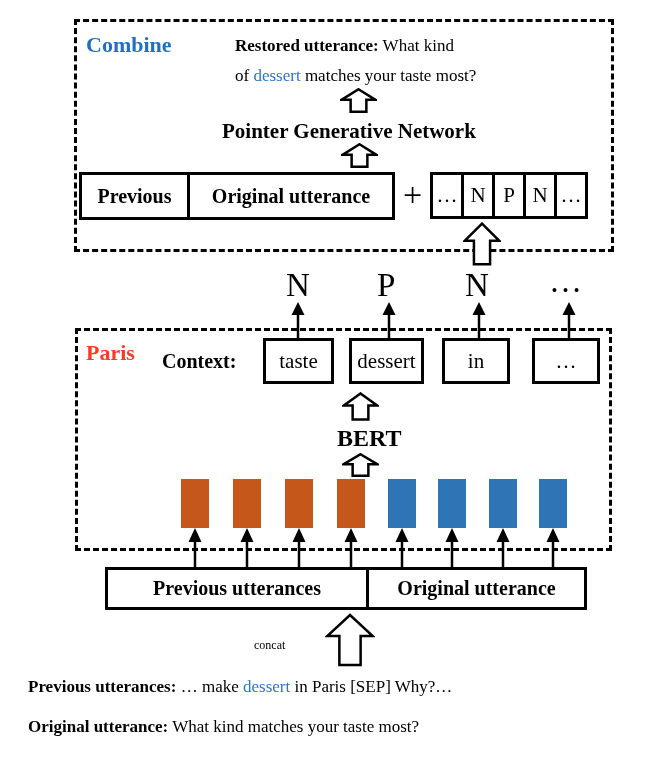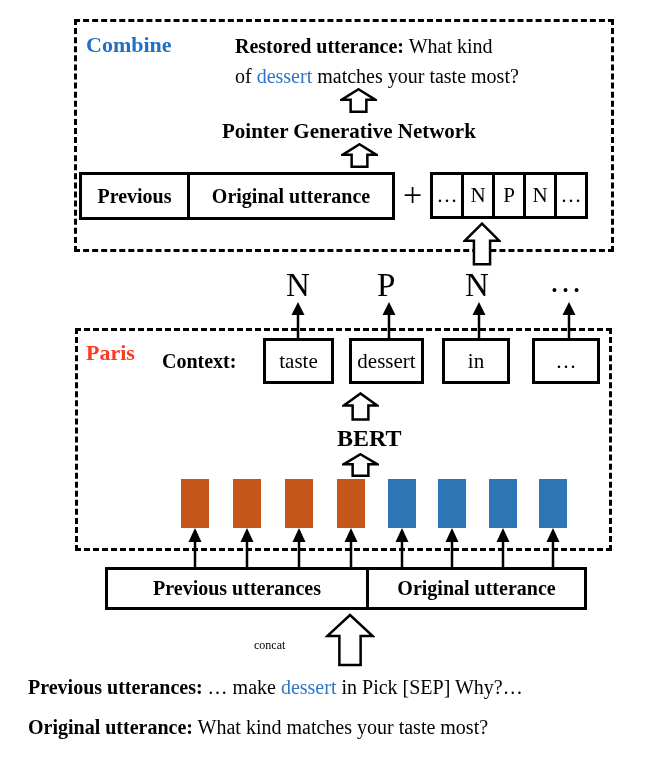--- a/index.html
+++ b/index.html
@@ -7,21 +7,21 @@
     position:relative;width:671px;height:757px;background:#fff;overflow:hidden;
     font-family:"Liberation Serif","DejaVu Serif",serif;color:#000;
   }
   .abs{position:absolute;}
   .dashedbox{border:3px dashed #000;box-sizing:border-box;}
   .seclabel{font-weight:bold;font-size:22px;}
   .combine-label{color:var(--combine-label,#2170C6);}
   .pick-label{color:var(--pick-label,#FB3A26);}
   .hl{color:var(--highlight-word,#2E75C8);}
   .b{font-weight:bold;}
-  .txt20{font-size:20px;line-height:30px;}
+  .txt20{font-size:17px;line-height:30px;}
   .cellrow{display:flex;box-sizing:border-box;}
   .cell{border:3px solid #000;box-sizing:border-box;display:flex;align-items:center;justify-content:center;background:#fff;}
   .cell + .cell{margin-left:-3px;}
   .tagcell{width:34px;height:47px;font-size:21px;}
   .biglet{font-size:33px;line-height:34px;}
   .bar{position:absolute;width:28px;height:49px;top:479px;}
   .bar.orange{background:var(--orange-bar,#C5571B);}
   .bar.blue{background:var(--blue-bar,#2E75B6);}
   svg.icon{display:block;width:100%;height:100%;}
   .arrowwrap{position:absolute;z-index:3;}
@@ -196,19 +196,19 @@
 
   <div class="abs" style="left:254px;top:638px;font-size:12px;">concat</div>
 
   <div class="arrowwrap" style="left:325px;top:613px;width:50px;height:54px;">
     <svg class="icon" viewBox="0 0 40 40" preserveAspectRatio="none">
         <path d="M20 1.5 L38 17 L28.5 17 L28.5 38.5 L11.5 38.5 L11.5 17 L2 17 Z" fill="#fff" stroke="#000" stroke-width="2.5" vector-effect="non-scaling-stroke"></path>
       </svg>
   </div>
 
   <div class="abs txt20" style="left:28px;top:672px;">
-    <span class="b">Previous utterances:</span><span> … make </span><span class="hl">dessert</span><span> in Pick [SEP] Why?…</span>
+    <span class="b">Previous utterances:</span><span> … make </span><span class="hl">dessert</span><span> in Paris [SEP] Why?…</span>
   </div>
   <div class="abs txt20" style="left:28px;top:712px;">
     <span class="b">Original utterance:</span><span> What kind matches your taste most?</span>
   </div>
 
 </div>
 
 </body></html>

